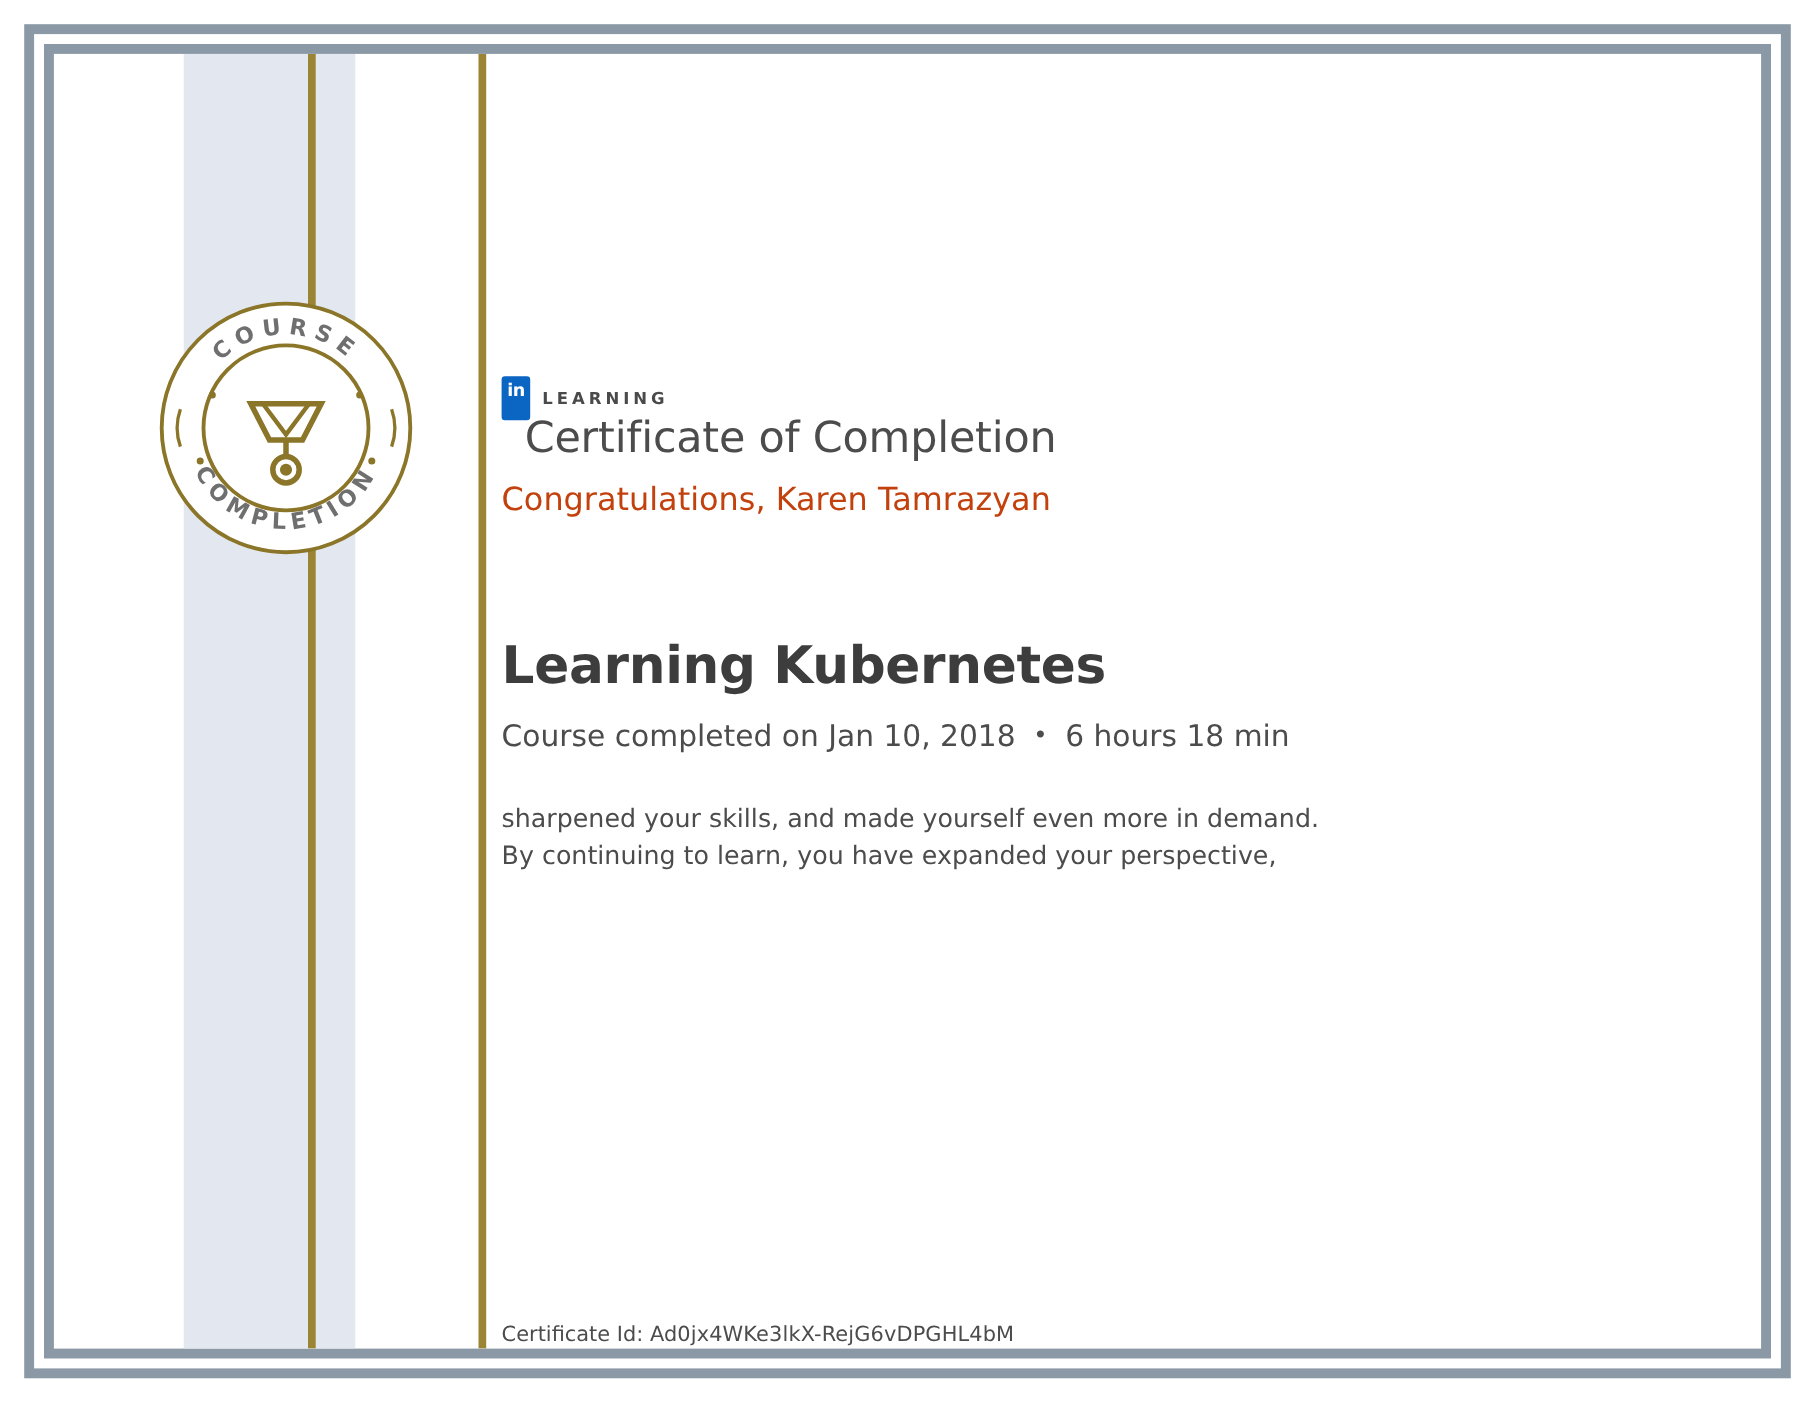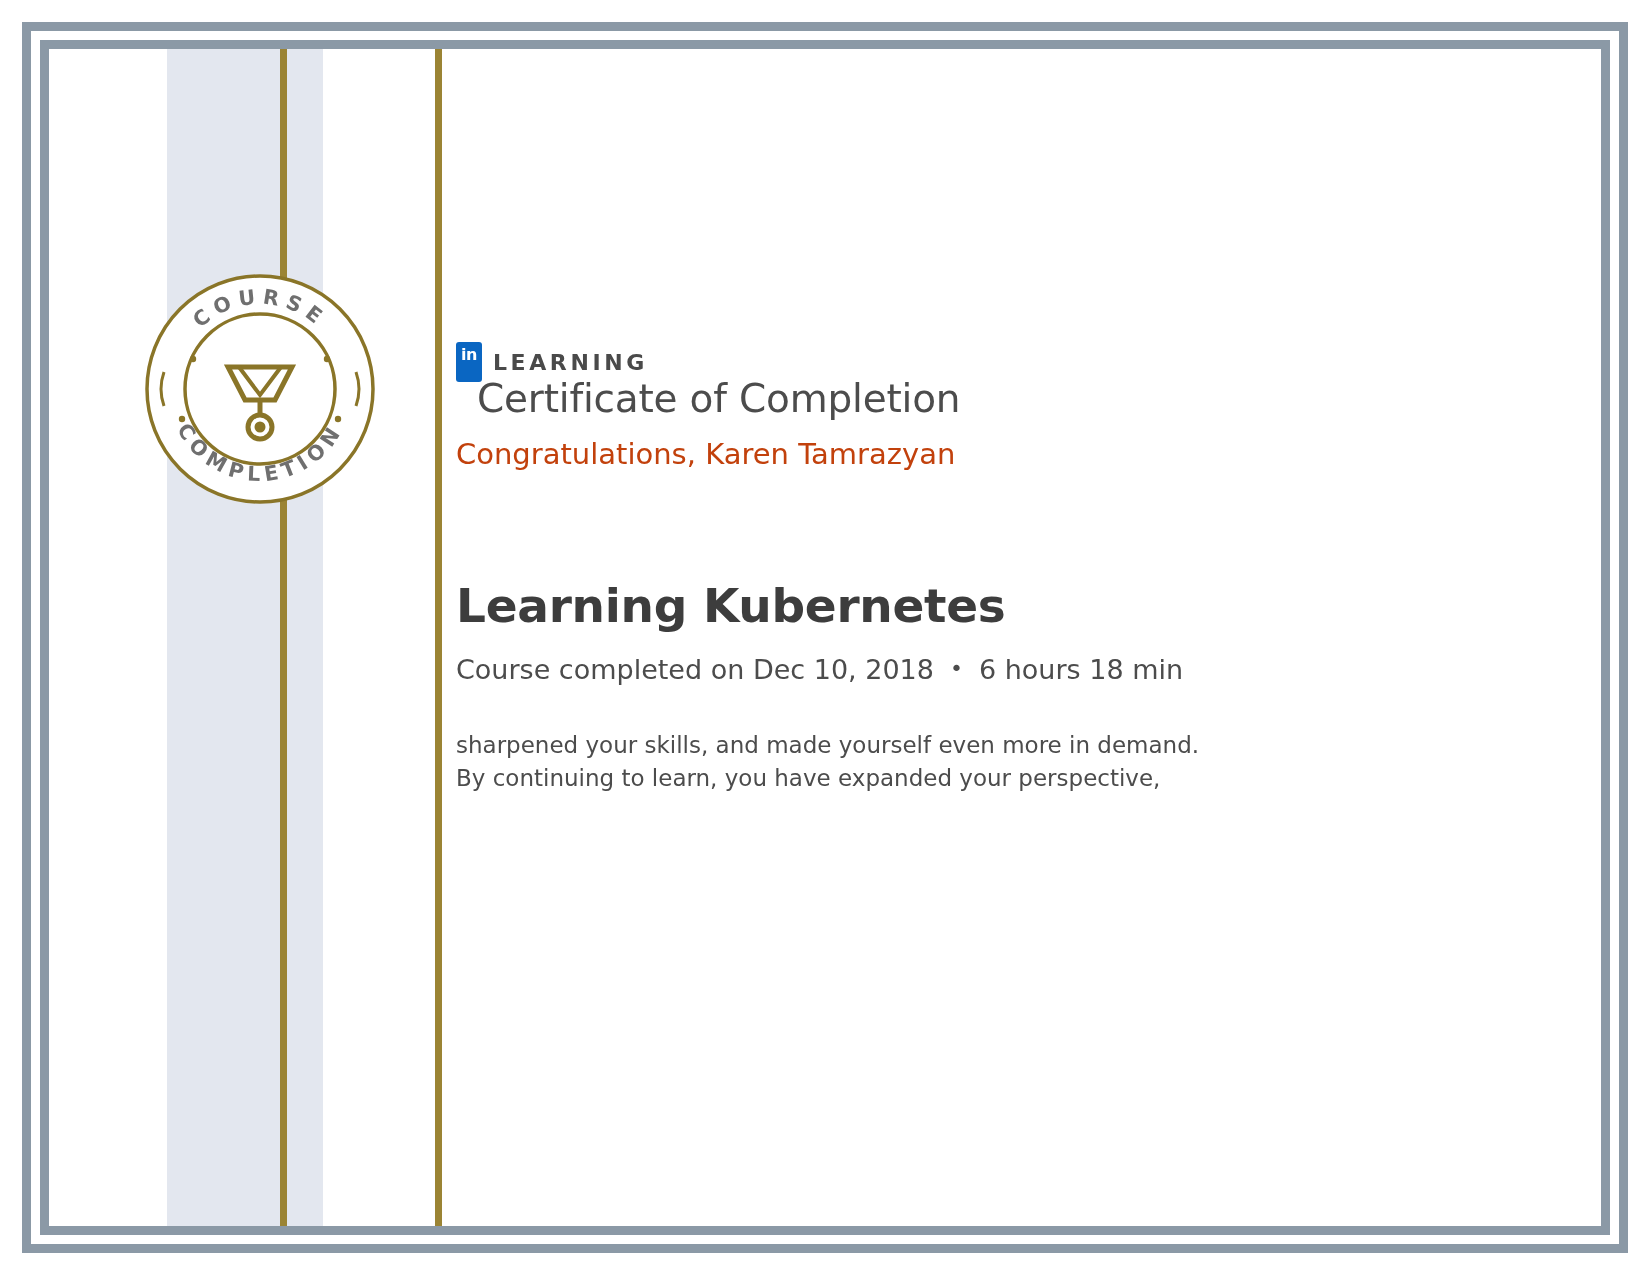--- a/index.html
+++ b/index.html
@@ -94,21 +94,21 @@
     color: #ffffff;
     font-family: "DejaVu Sans", sans-serif;
     font-weight: bold;
     font-size: 16px;
     line-height: 26px;
     text-align: center;
     letter-spacing: -0.5px;
   }
   .brand-word {
     font-family: "DejaVu Sans", sans-serif;
-    font-size: 22px;
+    font-size: 15px;
     font-weight: bold;
     letter-spacing: 3.6px;
     color: #4a4a4a;
   }
 
   .cert-title {
     position: absolute;
     top: 327px;
     left: 0;
     font-family: "DejaVu Sans", sans-serif;
@@ -233,27 +233,31 @@
           <div class="brand-word">LEARNING</div>
         </div>
 
         <div class="cert-title">Certificate of Completion</div>
 
         <div class="cert-congrats">Congratulations, Karen Tamrazyan</div>
 
         <div class="course-name">Learning Kubernetes</div>
 
         <div class="course-meta">
-          <span>Course completed on Dec 10, 2018</span>
+          <span>Course completed on Jan 10, 2018</span>
           <span class="meta-sep">•</span>
           <span>6 hours 18 min</span>
         </div>
 
         <div class="blurb">
           <span>sharpened your skills, and made yourself even more in demand.</span>
           <span>By continuing to learn, you have expanded your perspective,</span>
         </div>
 
+        <div class="cert-id">
+          <span>Certificate Id:</span>
+          <span class="cid-value">Ad0jx4WKe3lkX-RejG6vDPGHL4bM</span>
+        </div>
 
       </div>
     </div>
   </div>
 </div>
 
 </body></html>

